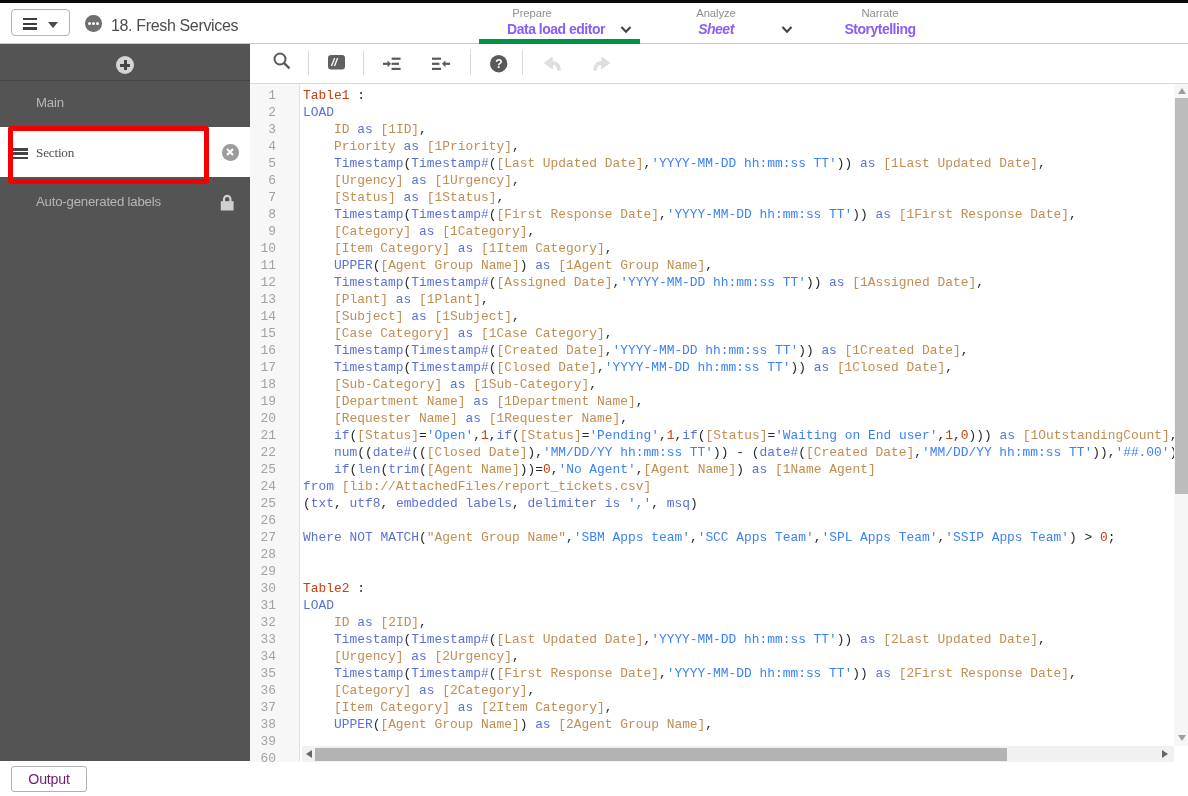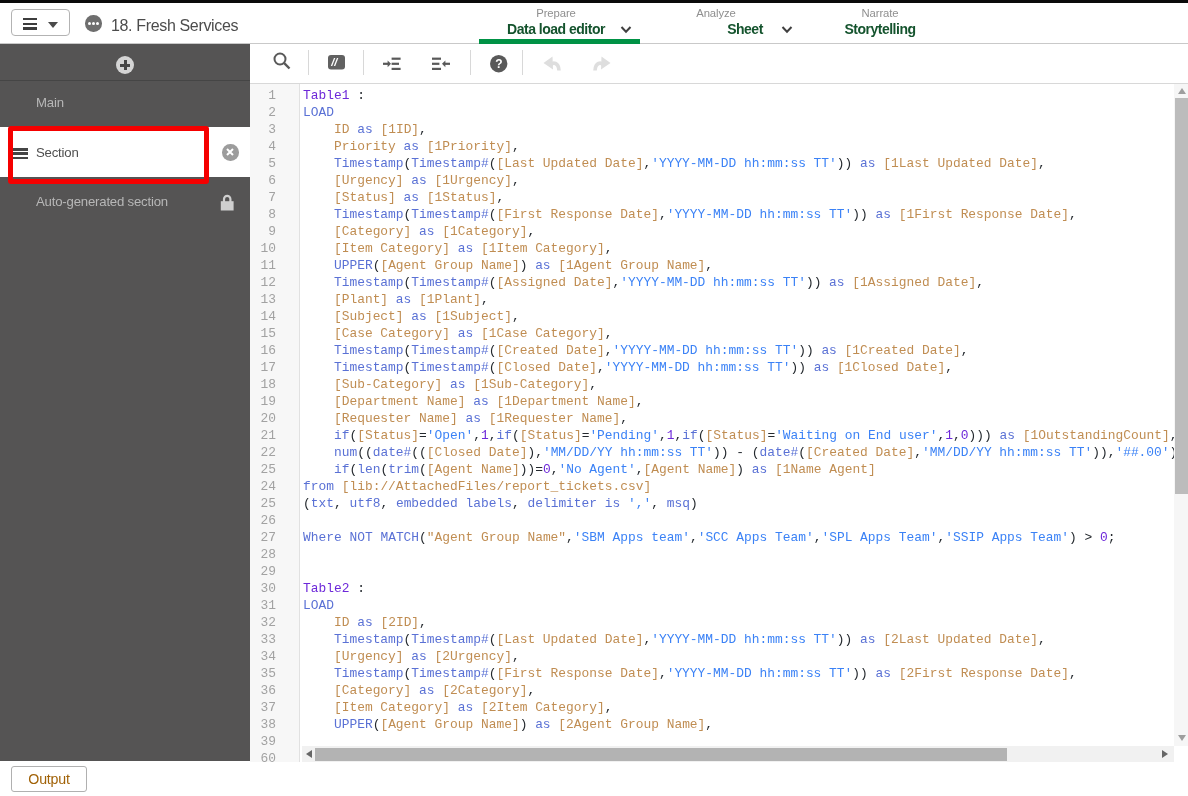--- a/index.html
+++ b/index.html
@@ -7,35 +7,35 @@
   
   #topstrip { position:absolute; left:0; top:0; width:1188px; height:3px; background:#0a0a0a; }
   #topbar { position:absolute; left:0; top:3px; width:1188px; height:41px; background:#fff; border-bottom:1px solid #c9c9c9; }
   #menubtn { position:absolute; left:11px; top:6px; width:59px; height:27px; border:1px solid #b3b3b3; border-radius:4px; background:#fff; }
   #menubtn .bar { position:absolute; left:10.5px; width:14px; height:2.3px; background:#3d3d3d; }
   #menubtn .caret { position:absolute; left:36px; top:11.5px; width:0; height:0; border-left:5.5px solid transparent; border-right:5.5px solid transparent; border-top:6px solid #4a4a4a; }
   #appicon { position:absolute; left:85px; top:12px; width:16.5px; height:16.5px; border-radius:50%; background:#6e6e6e; }
   #appicon i { position:absolute; top:7px; width:3px; height:3px; border-radius:50%; background:#fff; }
   #apptitle { position:absolute; left:111px; top:13.8px; font-size:16px; letter-spacing:-0.35px; color:#4c4c4c; }
   .lab { position:absolute; top:4px; text-align:center; font-size:11.3px; color:#8f8f8f; letter-spacing:-0.1px; }
-  .big { position:absolute; top:17.5px; text-align:center; font-size:14px; font-weight:bold; color:#14532d; letter-spacing:-0.5px;}
+  .big { position:absolute; top:17.5px; text-align:center; font-size:14px; font-weight:bold; color:#8b5cf6; letter-spacing:-0.5px;}
   .tcaret { position:absolute; top:21px; width:11px; height:11px; }
   .tcaret svg { display:block; }
   #greenline { position:absolute; left:479px; top:36px; width:161px; height:4.5px; background:#009245; }
   
   #sidebar { position:absolute; left:0; top:44px; width:250px; height:717px; background:#555454; }
   #plusbtn { position:absolute; left:116px; top:12px; width:18px; height:18px; border-radius:50%; background:#d5d5d5; }
   #plusbtn .h { position:absolute; left:4px; top:8px; width:10px; height:2.5px; background:#474747; }
   #plusbtn .v { position:absolute; left:8px; top:4px; width:2.5px; height:10px; background:#474747; }
   #sdiv { position:absolute; left:0; top:36px; width:250px; height:1px; background:#454545; }
   .srow { position:absolute; left:0; width:250px; height:47px; font-size:13.2px; letter-spacing:-0.35px; color:#b7b7b7; }
   .srow .txt { position:absolute; left:36px; top:15px; letter-spacing:-0.2px; }
   #rowMain { top:36px; }
   #rowSection { top:83px; height:50px; background:#fff; color:#4f4f4f; }
-  #rowSection .txt { top:18px; }
+  #rowSection .txt { top:18px;font-family:Liberation Serif, serif; }
   #drag { position:absolute; left:13px; top:21px; width:15px; }
   #drag i { display:block; height:2.5px; background:#454545; margin-bottom:1.8px; }
   #xbtn { position:absolute; left:222px; top:17px; width:16.5px; height:16.5px; border-radius:50%; background:#9c9c9c; }
   #xbtn svg { display:block; margin:4.2px auto 0; }
   #rowAuto { top:133px; height:50px; }
   #rowAuto .txt { top:17px; }
   #lock { position:absolute; left:220px; top:149.5px; }
   #redrect { position:absolute; left:8px; top:82px; width:201px; height:58px; border:5.5px solid #f50000; border-radius:3px; z-index:5; }
   
   #etoolbar { position:absolute; left:250px; top:44px; width:938px; height:40px; background:#fff; border-bottom:1px solid #d8d8d8; }
@@ -44,56 +44,56 @@
   
   #editor { position:absolute; left:250px; top:84px; width:938px; height:678px; background:#fff; overflow:hidden; }
   #gutter { position:absolute; left:0; top:0; width:50px; height:678px; background:#f7f7f7; border-right:1px solid #e1e1e1; padding-top:2.5px; }
   .gn { width:26px; margin-left:0px; height:17px; font-family:"Liberation Mono", monospace; font-size:12.9px; line-height:17px; text-align:right; color:#a2a2a2; }
   #codes { position:absolute; left:53px; top:0; width:885px; height:678px; overflow:hidden; padding-top:2.5px; }
   .cl { height:17px; line-height:17px; font-family:"Liberation Mono", monospace; font-size:12.9px; white-space:pre; }
   .cl i { font-style:normal; }
   .k { color:#5a71d5; }
   .f { color:#c08d52; }
   .s { color:#3b82f6; }
-  .n { color:#6d28d9; }
+  .n { color:#c2410c; }
   .p { color:#24292e; }
   
   #vscroll { position:absolute; left:924px; top:0; width:14px; height:662px; background:#f6f6f6; }
   #vthumb { position:absolute; left:0.5px; top:14px; width:13.5px; height:396px; background:#bcbcbc; }
   #hscroll { position:absolute; left:52px; top:662px; width:872px; height:16px; background:#f1f1f1; }
   #hthumb { position:absolute; left:13px; top:1.5px; width:692px; height:13px; background:#b3b3b3; }
   .arr { position:absolute; width:0; height:0; }
   
   #bottombar { position:absolute; left:0; top:762px; width:1188px; height:34px; background:#fff; }
-  #outbtn { position:absolute; left:11px; top:4px; width:76px; height:26px; border:1px solid #b0b0b0; border-radius:3px; background:#fff; font-size:14.2px; color:#a16207; text-align:center; line-height:24px; letter-spacing:-0.2px;}
+  #outbtn { position:absolute; left:11px; top:4px; width:76px; height:26px; border:1px solid #b0b0b0; border-radius:3px; background:#fff; font-size:14.2px; color:#701a75; text-align:center; line-height:24px; letter-spacing:-0.2px;}
 </style></head>
 <body>
 <div id="topstrip"></div>
 <div id="topbar">
   <div id="menubtn">
     <span class="bar" style="top:7.6px"></span>
     <span class="bar" style="top:12.5px"></span>
     <span class="bar" style="top:17.4px"></span>
     <span class="caret"></span>
   </div>
   <div id="appicon">
       <i style="left:3px"></i>
       <i style="left:7px"></i>
       <i style="left:11px"></i>
     </div>
   <div id="apptitle">18. Fresh Services</div>
-  <div class="lab" style="left:496px; width:120px;">Prepare</div>
+  <div class="lab" style="left:472px; width:120px;">Prepare</div>
   <div class="big" style="left:496px; width:120px;">Data load editor</div>
   <div class="tcaret" style="left:620px;">
       <svg width="12" height="12" viewBox="0 0 12 12">
         <path d="M1.5 3 L6 7.8 L10.5 3" stroke="#404040" stroke-width="2" fill="none"></path>
       </svg>
     </div>
   <div class="lab" style="left:656px; width:120px;">Analyze</div>
-  <div class="big" style="left:685px; width:120px;">Sheet</div>
+  <div class="big" style="left:656px; width:120px;font-style:italic;">Sheet</div>
   <div class="tcaret" style="left:781px;">
       <svg width="12" height="12" viewBox="0 0 12 12">
         <path d="M1.5 3 L6 7.8 L10.5 3" stroke="#404040" stroke-width="2" fill="none"></path>
       </svg>
     </div>
   <div class="lab" style="left:820px; width:120px;">Narrate</div>
   <div class="big" style="left:820px; width:120px;">Storytelling</div>
   <div id="greenline"></div>
 </div>
 <div id="sidebar">
@@ -112,21 +112,21 @@
         <i></i>
       </span>
     <span class="txt">Section</span>
     <span id="xbtn">
         <svg width="8" height="8" viewBox="0 0 8 8">
           <path d="M1 1 L7 7 M7 1 L1 7" stroke="#fff" stroke-width="2"></path>
         </svg>
       </span>
   </div>
   <div class="srow" id="rowAuto">
-      <span class="txt">Auto-generated section</span>
+      <span class="txt">Auto-generated labels</span>
     </div>
   <div id="lock"><svg width="14" height="17" viewBox="0 0 14 17">
         <path d="M4 8 L4 5 A3.2 3.2 0 0 1 10.4 5 L10.4 8" stroke="#cfcfcf" stroke-width="2.2" fill="none"></path>
         <rect x="0.8" y="7.2" width="12.8" height="9.3" fill="#cfcfcf"></rect>
       </svg></div>
   <div id="redrect"></div>
 </div>
 <div id="etoolbar">
   <div class="ticon" style="left:21px; top:1px;">
     <svg width="24" height="28" viewBox="0 0 24 28">

